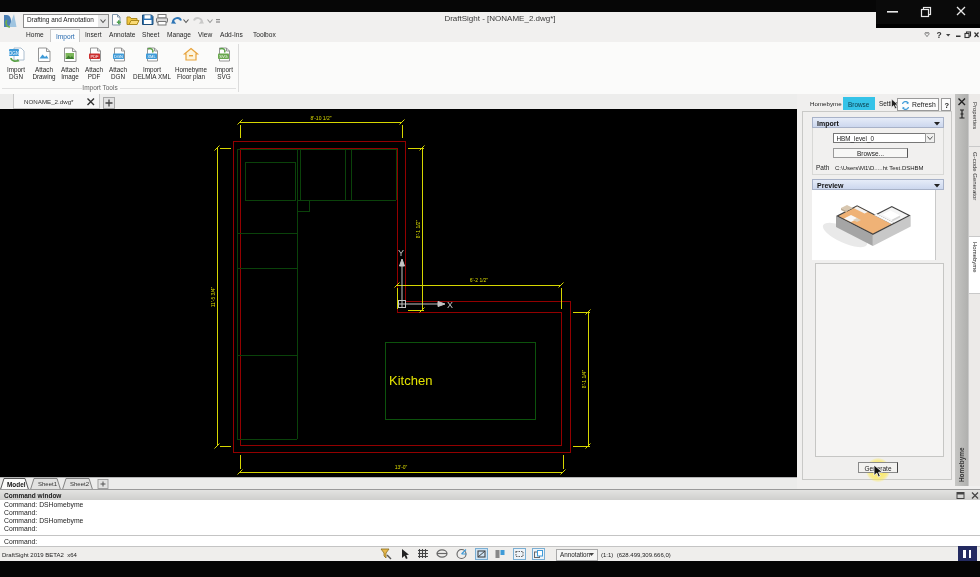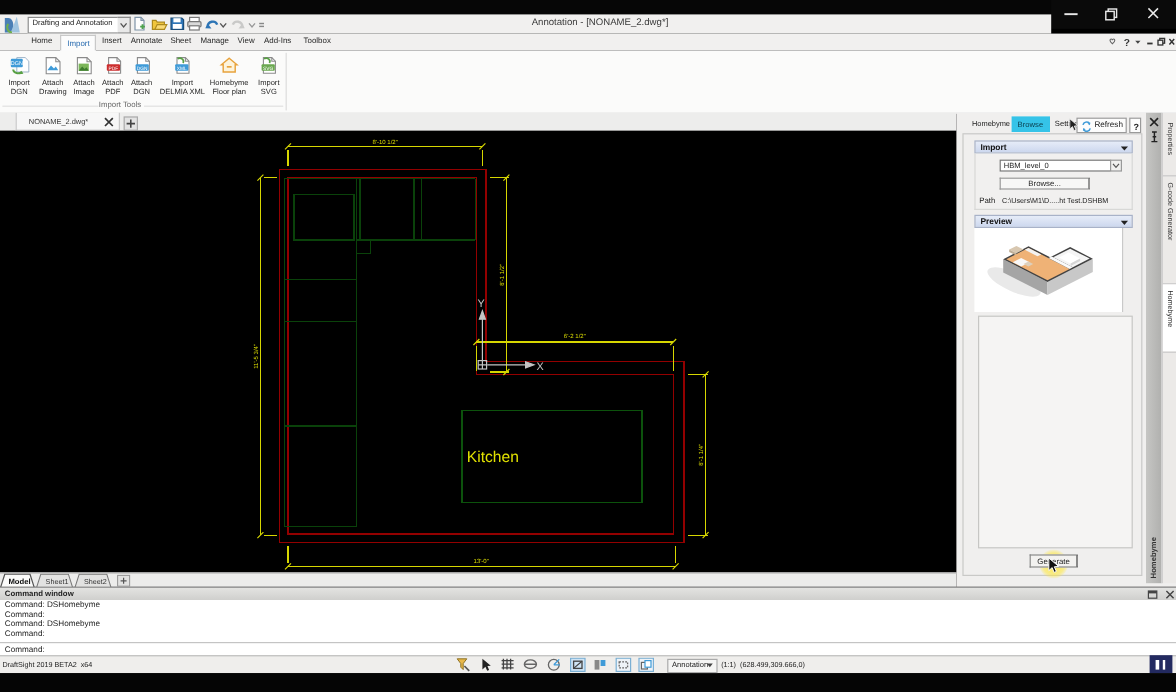--- a/index.html
+++ b/index.html
@@ -17,21 +17,21 @@
 <div class="abs" style="left:876px;top:0;width:104px;height:24px;background:#0a0a0a;">
   <svg class="abs" style="left:0;top:0" width="104" height="24" viewBox="0 0 104 24">
     <rect x="11" y="11" width="11" height="1.6" fill="#e8e8e8"></rect>
     <rect x="47.5" y="7.5" width="7" height="7" fill="none" stroke="#e8e8e8" stroke-width="1.2"></rect>
     <rect x="45.5" y="9.5" width="7" height="7" fill="#0a0a0a" stroke="#e8e8e8" stroke-width="1.2"></rect>
     <path d="M81 7 L89 15 M89 7 L81 15" stroke="#e8e8e8" stroke-width="1.3"></path>
   </svg>
 </div>
 
 <div class="abs" style="left:0;top:12px;width:876px;height:16px;background:#f1f0ef;"></div>
-<div class="abs t" style="left:380px;top:14px;width:240px;text-align:center;font-size:8px;color:#3a3a3a;">Annotation - [NONAME_2.dwg*]</div>
+<div class="abs t" style="left:380px;top:14px;width:240px;text-align:center;font-size:8px;color:#3a3a3a;">DraftSight - [NONAME_2.dwg*]</div>
 
 <svg class="abs" style="left:2px;top:12px;" width="20" height="17" viewBox="0 0 20 17">
   <path d="M2 15 L2 3 L5 3 C10 3 11 15 5 15 Z" fill="#4a7fb5"></path>
   <path d="M12 2 L14.5 15 L7 15 Z" fill="#9fc4e0"></path>
   <path d="M8 15 C4 15 3 10 5 8" fill="none" stroke="#6fae4e" stroke-width="1.6"></path>
 </svg>
 
 <div class="abs" style="left:23px;top:13.5px;width:84px;height:12px;background:#fff;border:1px solid #8a8a8a;">
   <div class="abs t" style="left:3px;top:1.5px;font-size:6.4px;color:#222;">Drafting and Annotation</div>
 </div>

